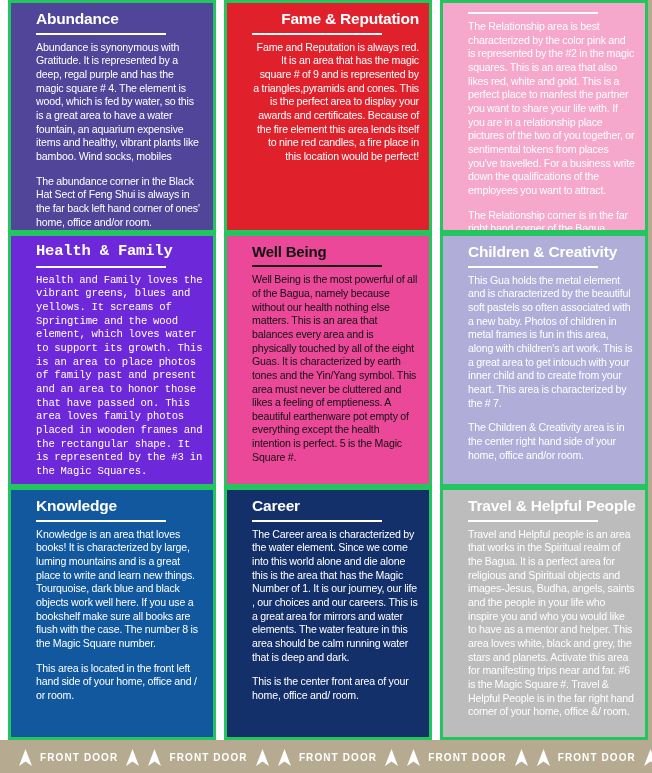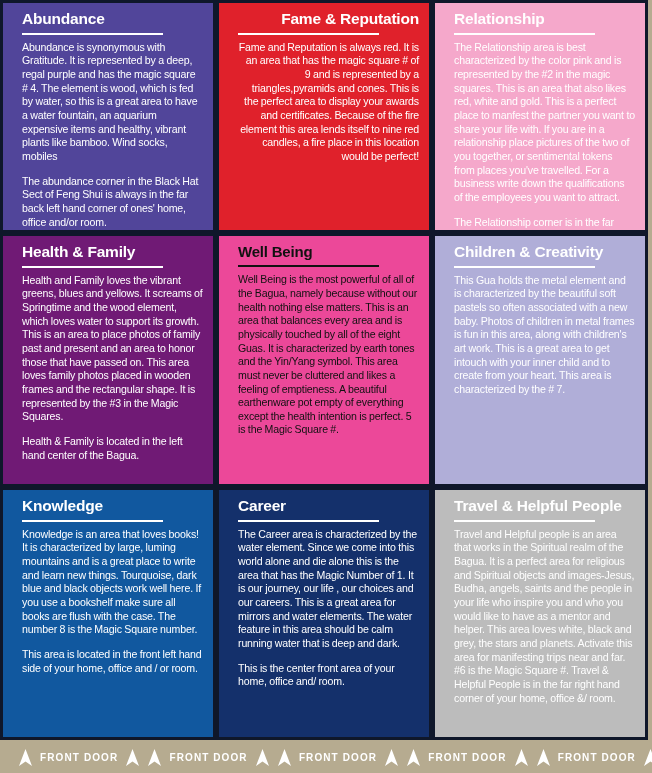--- a/index.html
+++ b/index.html
@@ -30,22 +30,23 @@
     display: grid;
     grid-template-columns: 216px 216px 216px;
     grid-template-rows: 233px 254px 253px;
     background: #ffffff;
     gap: 0;
   }
 
   .gua-cell {
     position: relative;
     overflow: hidden;
-    border: 3px solid #0f172a;
-    padding: 7px 10px 4px 19px;
+    border: 3px solid #22c55e;
+    padding: 7px 10px 4px 25px;
+    margin-left: 8px;
   }
 
   .gua-title {
     font-size: 15.5px;
     font-weight: bold;
     letter-spacing: -0.2px;
     line-height: 1.15;
     padding-bottom: 3px;
     white-space: nowrap;
   }
@@ -70,21 +71,21 @@
   .c-abundance .gua-rule { background: #ffffff; }
 
   .c-fame        { background: #e0212b; }
   .c-fame .gua-title, .c-fame .gua-para { color: #ffffff; text-align: right; }
   .c-fame .gua-rule { background: #ffffff; }
 
   .c-relationship{ background: #f5a8cb; }
   .c-relationship .gua-title, .c-relationship .gua-para { color: #ffffff; }
   .c-relationship .gua-rule { background: #ffffff; }
 
-  .c-health      { background: #701a75; }
+  .c-health      { background: #6d28d9; font-family: Liberation Mono, monospace; }
   .c-health .gua-title, .c-health .gua-para { color: #ffffff; }
   .c-health .gua-rule { background: #ffffff; }
 
   .c-wellbeing   { background: #ec4899; }
   .c-wellbeing .gua-title, .c-wellbeing .gua-para { color: #111111; }
   .c-wellbeing .gua-rule { background: #111111; }
 
   .c-children    { background: #b0aed8; }
   .c-children .gua-title, .c-children .gua-para { color: #ffffff; }
   .c-children .gua-rule { background: #ffffff; }
@@ -148,21 +149,20 @@
       <p class="gua-para">The abundance corner in the Black Hat Sect of Feng Shui is always in the far back left hand corner of ones' home, office and/or room.</p>
     </div>
 
     <div class="gua-cell c-fame">
       <div class="gua-title">Fame &amp; Reputation</div>
       <div class="gua-rule"></div>
       <p class="gua-para">Fame and Reputation is always red.  It is an area that has the magic square # of 9 and is represented by a triangles,pyramids and cones.  This is the perfect area to display your awards and certificates.  Because of the fire element this area lends itself to nine red candles, a fire place in this location would be perfect!</p>
     </div>
 
     <div class="gua-cell c-relationship">
-      <div class="gua-title">Relationship</div>
       <div class="gua-rule"></div>
       <p class="gua-para">The Relationship area is best characterized by the color pink and  is represented by the #2 in the magic squares. This is an area that also likes red, white and gold.  This is a perfect place to manfest the partner you want to share your life with.  If you are in a relationship place pictures of the two of you together, or sentimental tokens from places you've travelled.  For a business write down the qualifications of the employees you want to attract.</p>
       <p class="gua-para">The Relationship corner is in the far right hand corner of the Bagua</p>
     </div>
 
     <div class="gua-cell c-health">
       <div class="gua-title">Health &amp; Family</div>
       <div class="gua-rule"></div>
       <p class="gua-para">Health and Family loves the vibrant greens, blues and yellows. It screams of Springtime and the wood element, which loves water to support its growth. This is an area to place photos of family past and present and an area to honor those that have passed on.  This area loves family photos placed in wooden frames and the rectangular shape.  It is represented by the #3 in the Magic Squares.</p>
       <p class="gua-para">Health &amp; Family is located in the left hand center of the Bagua.</p>
@@ -171,20 +171,21 @@
     <div class="gua-cell c-wellbeing">
       <div class="gua-title">Well Being</div>
       <div class="gua-rule"></div>
       <p class="gua-para">Well Being is the most powerful of all of the Bagua, namely because without our health nothing else matters.  This is an area that balances every area and is physically touched by all of the eight Guas.  It is characterized by earth tones and the Yin/Yang symbol. This area must never be cluttered and likes a feeling of emptieness.  A beautiful earthenware pot empty of everything except the health intention is perfect.  5 is the Magic Square #.</p>
     </div>
 
     <div class="gua-cell c-children">
       <div class="gua-title">Children &amp; Creativity</div>
       <div class="gua-rule"></div>
       <p class="gua-para">This Gua holds the metal element and is characterized by the beautiful soft pastels so often associated with a new baby.  Photos of children in metal frames is fun in this area, along with children's art work.  This is a great area to get intouch with your inner child and to create from your heart.  This area is characterized by the # 7.</p>
+      <p class="gua-para">The Children &amp; Creativity area is in the center right hand side of your home, office and/or room.</p>
     </div>
 
     <div class="gua-cell c-knowledge">
       <div class="gua-title">Knowledge</div>
       <div class="gua-rule"></div>
       <p class="gua-para">Knowledge is an area that loves books! It is characterized by large, luming mountains and is a great place to write and learn new things.  Tourquoise, dark blue and black objects work well here. If you use a bookshelf make sure all books are flush with the case.  The number 8 is the Magic Square number.</p>
       <p class="gua-para">This area is located in the front left hand side of your home, office and / or room.</p>
     </div>
 
     <div class="gua-cell c-career">

